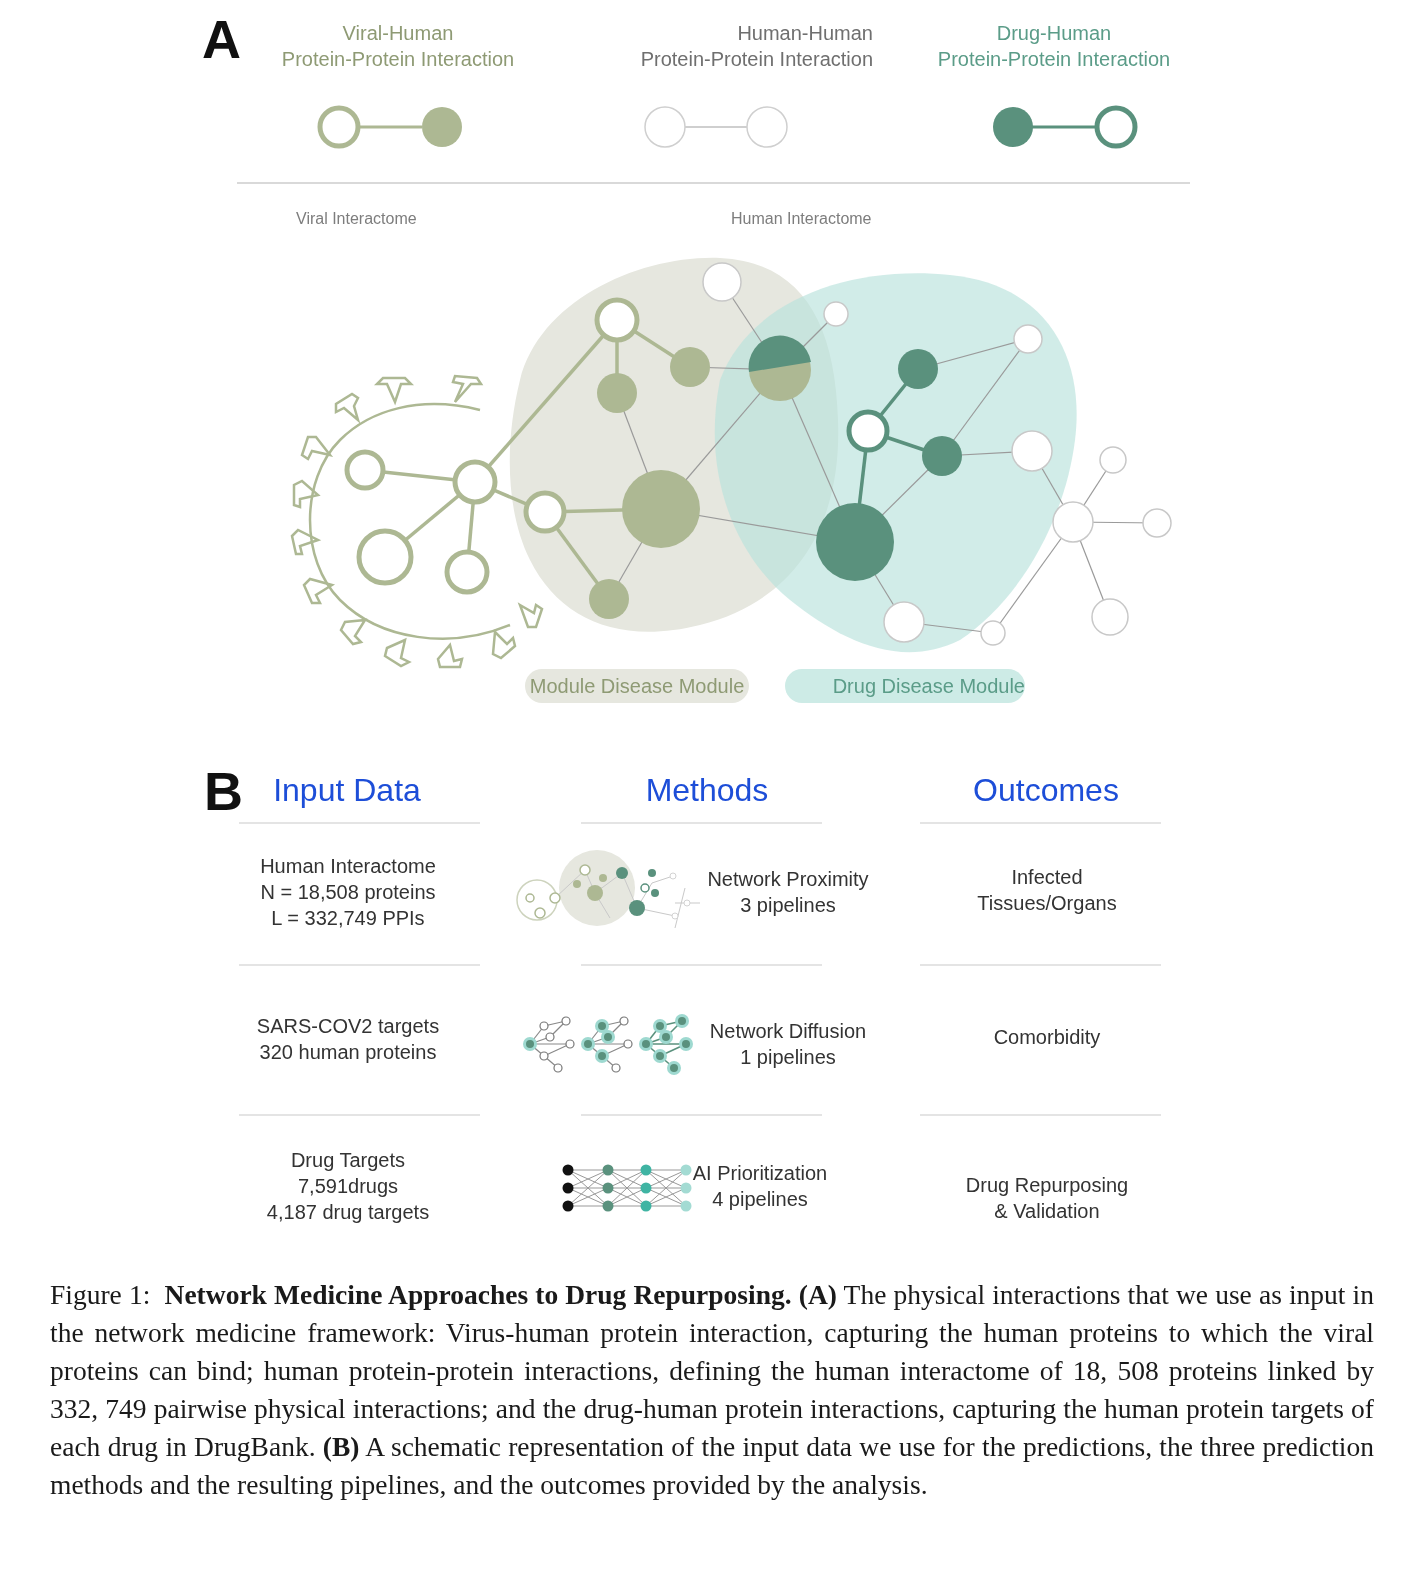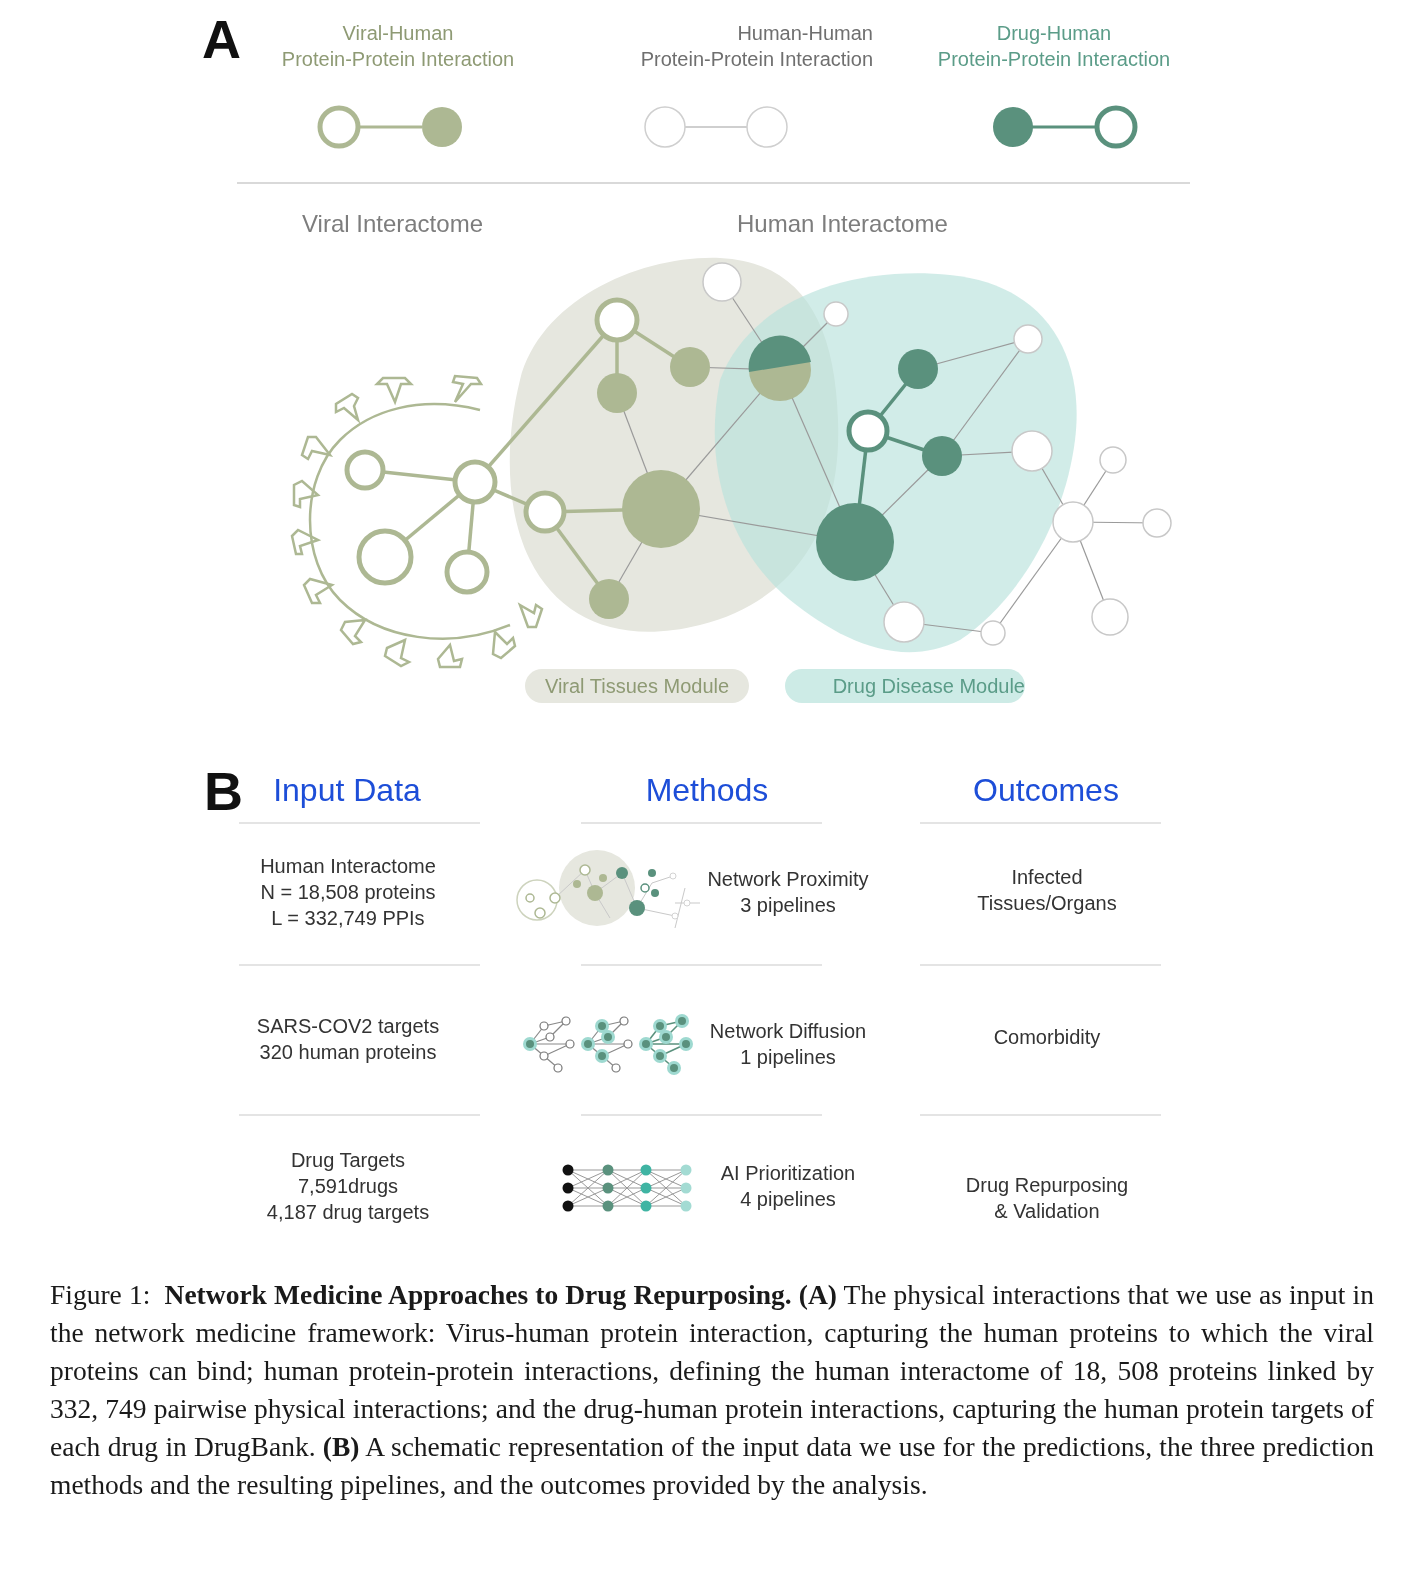--- a/index.html
+++ b/index.html
@@ -4,21 +4,21 @@
 <style>
   html, body { margin: 0; padding: 0; background: #ffffff; }
   body { width: 1422px; height: 1594px; position: relative; overflow: hidden;
          font-family: "Liberation Sans", "DejaVu Sans", sans-serif; color: #333; }
   .abs { position: absolute; }
   .panel-letter { font-family: "Liberation Sans", sans-serif; font-weight: 700; font-size: 54px; color: #111; line-height: 1; }
   .legend-label { text-align: center; font-size: 20px; line-height: 26px; width: 300px; font-weight: 300; }
   .c-viral { color: #8e9a74; }
   .c-human { color: #6f6f6f; text-align: right; }
   .c-drug  { color: #5b9c88; }
-  .section-label { font-size: 24px; color: #7d7d7d; margin-left: 6px; }
+  .section-label { font-size: 16px; color: #7d7d7d; }
   .pill { border-radius: 18px; font-size: 20px; text-align: center; height: 34px; line-height: 34px; }
   .col-head { font-size: 32px; color: #1d4ed8; text-align: center; width: 250px; font-weight: 300; }
   .rule { height: 2px; background: #e4e4e4; }
   .cell { font-size: 20px; line-height: 26px; color: #333; text-align: center; }
   .caption { font-family: "Liberation Serif", "DejaVu Serif", serif; font-size: 27.5px; line-height: 38px; color: #1a1a1a;
              left: 50px; top: 1276px; width: 1324px; text-align: justify; }
   .caption b { font-weight: 700; }
 </style>
 </head>
 <body>
@@ -159,21 +159,21 @@
     <circle cx="1032" cy="451" r="20"></circle>
     <circle cx="904" cy="622" r="20"></circle>
     <circle cx="993" cy="633" r="12"></circle>
     <circle cx="1073" cy="522" r="20"></circle>
     <circle cx="1113" cy="460" r="13"></circle>
     <circle cx="1157" cy="523" r="14"></circle>
     <circle cx="1110" cy="617" r="18"></circle>
   </g>
 </svg>
 
-<div class="abs pill c-viral" style="left:525px; top:669px; width:224px; background:#e6e7df;">Viral Tissues Module</div>
+<div class="abs pill c-viral" style="left:525px; top:669px; width:224px; background:#e6e7df;">Module Disease Module</div>
 <div class="abs pill c-drug" style="left:785px; top:669px; width:240px; background:#cdebe6;text-align:right;">Drug Disease Module</div>
 
 <div class="abs panel-letter" style="left:204px; top:764px;">B</div>
 
 <div class="abs col-head" style="left:222px; top:772px;">Input Data</div>
 <div class="abs col-head" style="left:582px; top:772px;">Methods</div>
 <div class="abs col-head" style="left:921px; top:772px;">Outcomes</div>
 
 <div class="abs rule" style="left:239px; top:822px; width:241px;"></div>
 <div class="abs rule" style="left:581px; top:822px; width:241px;"></div>
@@ -379,21 +379,21 @@
       <circle cx="88" cy="10" r="5.5"></circle>
       <circle cx="88" cy="28" r="5.5"></circle>
       <circle cx="88" cy="46" r="5.5"></circle>
     </g>
   <g fill="#a3dbd3">
       <circle cx="128" cy="10" r="5.5"></circle>
       <circle cx="128" cy="28" r="5.5"></circle>
       <circle cx="128" cy="46" r="5.5"></circle>
     </g>
 </svg>
-<div class="abs cell" style="left:688px; top:1160px; width:200px;">
+<div class="abs cell" style="left:660px; top:1160px; width:200px;">
   <div>AI Prioritization</div>
   <div>4 pipelines</div>
 </div>
 <div class="abs cell" style="left:936px; top:1172px; width:222px;">
   <div>Drug Repurposing</div>
   <div>&amp; Validation</div>
 </div>
 
 <div class="abs caption">
   <span>Figure 1:</span>&nbsp;

